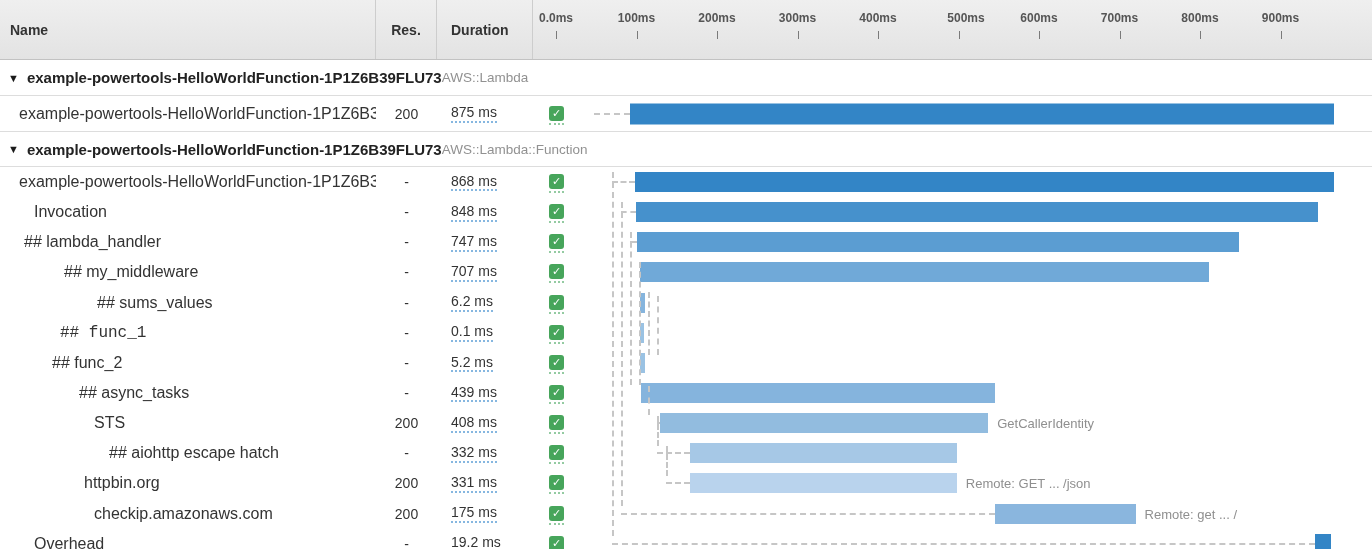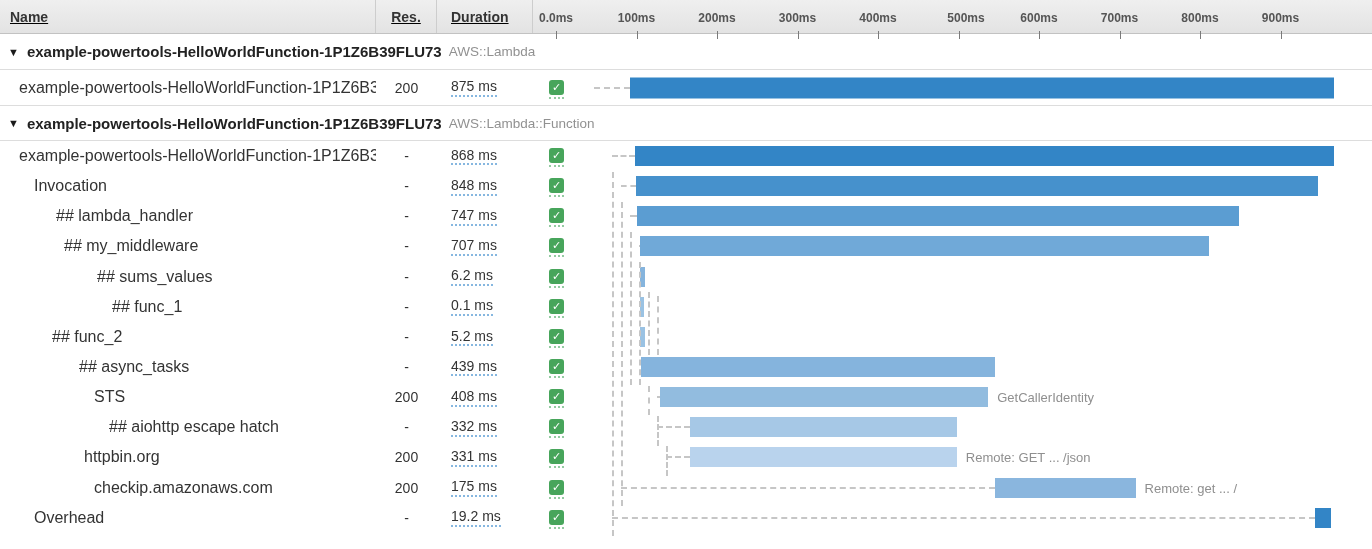--- a/index.html
+++ b/index.html
@@ -3,23 +3,22 @@
 <meta charset="utf-8">
 <style>
   * { margin:0; padding:0; box-sizing:border-box; }
   body { background:#fff; }
   .app {
     position:relative; width:1372px; height:549px; overflow:hidden;
     background:#fff; font-family:"Liberation Sans","DejaVu Sans",sans-serif;
   }
   .thead {
     display:grid; grid-template-columns:376px 61px 96px 74px 1fr;
-    height:34px; background:linear-gradient(#efefef,#e3e3e3);
+    height:60px; background:linear-gradient(#efefef,#e3e3e3);
     border-bottom:1px solid #c2c2c2;
-    text-decoration:underline;
   }
   .th {
     display:flex; align-items:center; font-weight:bold; font-size:14px;
     color:#333; border-right:1px solid #cdcdcd;
   }
   .th-name { padding-left:10px; }
   .th-res  { justify-content:center; }
   .th-dur  { padding-left:14px; }
   .th-status { padding-left:13px; }
   .tl-head { position:relative; border-right:none; }
@@ -28,21 +27,21 @@
     font-size:12px; font-weight:bold; color:#555;
   }
   .tick-mark { position:absolute; top:31px; width:1px; height:8px; background:#7a7a7a; }
   .group-header {
     height:36px; display:flex; align-items:center; padding-left:8px;
     background:#fff; border-bottom:1px solid #ddd;
   }
   .group-header.bt { border-top:1px solid #ddd; }
   .arrow { font-size:11px; color:#1a1a1a; cursor:pointer; }
   .g-title { font-weight:bold; color:#222; font-size:15px; margin-left:8px; white-space:nowrap; }
-  .g-type { color:#919191; font-size:13.5px; margin-left:7px; white-space:nowrap; }
+  .g-type { color:#919191; font-size:13.5px; white-space:nowrap; }
   .trow {
     display:grid; grid-template-columns:376px 61px 96px 74px 1fr;
     align-items:center; height:30.15px; background:#fff;
   }
   .trow.tall { height:35px; }
   .cell-name { font-size:16px; color:#333; white-space:nowrap; overflow:hidden; }
   .cell-res { text-align:center; font-size:14px; color:#333; }
   .cell-dur { padding-left:14px; font-size:14px; }
   .dur-link {
     display:inline-block; color:#333; border-bottom:2px dotted #86b7e0;
@@ -142,21 +141,21 @@
         <div class="cell-status"><span class="check-wrap">
             <span class="check">✓</span>
             <span class="check-u"></span>
           </span></div>
         <div class="tcell">
           <div class="conn" style="left: 14px; width: 14.635px;"></div>
           <div class="bar" style="left: 28.635px; width: 682.64px; background: rgb(70, 145, 204);"></div>
         </div>
       </div>
       <div class="trow">
-        <div class="cell-name" style="padding-left: 56px;"><span>## lambda_handler</span></div>
+        <div class="cell-name" style="padding-left: 24px;"><span>## lambda_handler</span></div>
         <div class="cell-res">-</div>
         <div class="cell-dur"><span class="dur-link">747 ms</span></div>
         <div class="cell-status"><span class="check-wrap">
             <span class="check">✓</span>
             <span class="check-u"></span>
           </span></div>
         <div class="tcell">
           <div class="conn" style="left: 23px; width: 7.245px;"></div>
           <div class="bar" style="left: 30.245px; width: 601.335px; background: rgb(91, 157, 210);"></div>
         </div>
@@ -181,21 +180,21 @@
         <div class="cell-status"><span class="check-wrap">
             <span class="check">✓</span>
             <span class="check-u"></span>
           </span></div>
         <div class="tcell">
           <div class="conn" style="left: 41px; width: 0px;"></div>
           <div class="bar" style="left: 33.465px; width: 4.991px; background: rgb(133, 180, 221);"></div>
         </div>
       </div>
       <div class="trow">
-        <div class="cell-name" style="padding-left: 112px;"><span>## func_1</span></div>
+        <div class="cell-name" style="padding-left: 60px; font-family: Liberation Mono, monospace;"><span>## func_1</span></div>
         <div class="cell-res">-</div>
         <div class="cell-dur"><span class="dur-link">0.1 ms</span></div>
         <div class="cell-status"><span class="check-wrap">
             <span class="check">✓</span>
             <span class="check-u"></span>
           </span></div>
         <div class="tcell">
           <div class="conn" style="left: 50px; width: 0px;"></div>
           <div class="bar" style="left: 33.465px; width: 3.5px; background: rgb(154, 194, 227);"></div>
         </div>

